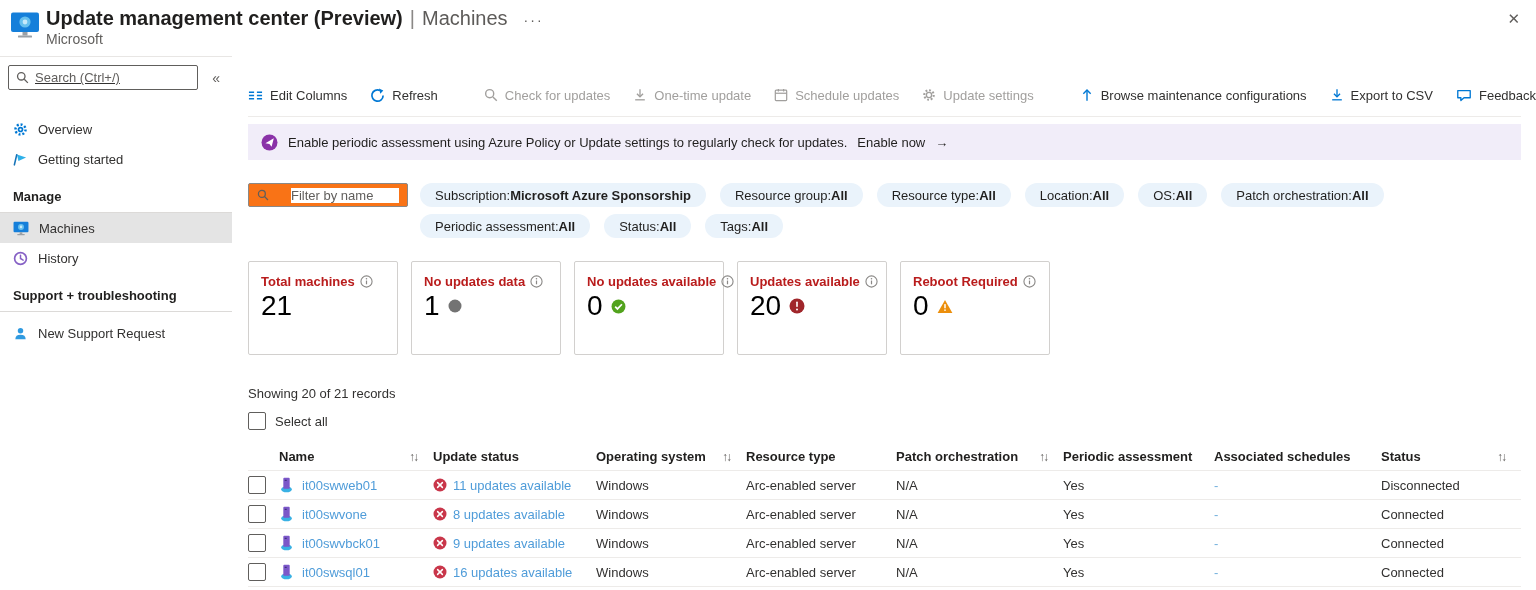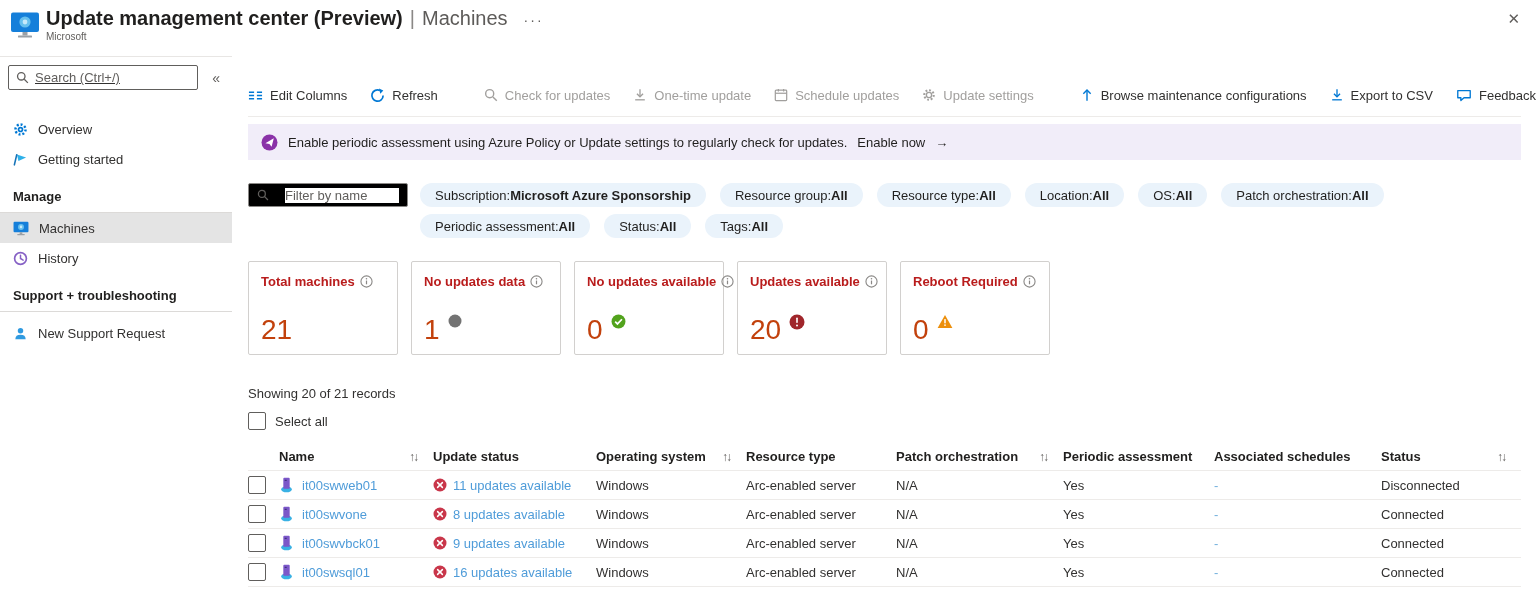--- a/index.html
+++ b/index.html
@@ -13,21 +13,21 @@
 
   
   .header { position:absolute; top:2px; left:0; width:100%; height:56px; background:#fff; }
   .app-icon { position:absolute; left:10px; top:9px; }
   .title-wrap { position:absolute; left:46px; top:5px; white-space:nowrap; }
   .title-line { font-size:20px; color:#201f1e; }
   .title-main { font-weight:700; }
   .title-sep { color:#8a8886; font-weight:300; padding:0 7px; }
   .title-page { font-weight:400; color:#5d5b59; }
   .title-more { color:#605e5c; font-size:14px; margin-left:16px; letter-spacing:2px; cursor:pointer; }
-  .publisher { font-size:10px; color:#605e5c; margin-top:1px; }
+  .publisher { font-size:14px; color:#605e5c; margin-top:1px; }
   .close-btn { position:absolute; right:16px; top:8px; font-size:15px; color:#605e5c; cursor:pointer; }
 
   
   .sidebar { position:absolute; top:56px; left:0; width:232px; bottom:0; border-top:1px solid #e8e6e4; background:#fff; }
   .search-row { display:flex; align-items:center; margin:8px 6px 4px 8px; }
   .search-box { flex:1; display:flex; align-items:center; border:1px solid #605e5c; border-radius:2px; height:25px; padding:0 7px; gap:6px; background:#fff; }
   .search-box input { border:none; outline:none; width:100%; font-size:13px; color:#323130; font-family:inherit;text-decoration:underline; }
   .search-box input::placeholder { color:#605e5c; }
   .collapse-btn { margin-left:8px; color:#605e5c; font-size:14px; padding:2px 6px; cursor:pointer; }
   .nav { margin-top:24px; }
@@ -43,31 +43,31 @@
   .toolbar { display:flex; align-items:center; height:30px; margin-top:24px; white-space:nowrap; }
   .tb-item { display:flex; align-items:center; gap:7px; margin-right:23px; color:#323130; cursor:pointer; }
   .tb-item.disabled { color:#a19f9d; cursor:default; }
   .tb-sep { width:1px; height:19px; background:#c8c6c4; margin-right:23px; }
   .toolbar-rule { border-bottom:1px solid #edebe9; margin-top:6px; }
 
   .banner { margin-top:7px; height:36px; background:#f1edf9; display:flex; align-items:center; padding:0 13px; gap:10px; color:#201f1e; }
   .banner-action { cursor:pointer; }
 
   .filterbar { margin-top:23px; display:flex; align-items:flex-start; }
-  .name-filter { width:160px; min-width:160px; height:24px; border:1px solid #8a8886; border-radius:2px; display:flex; align-items:center; padding:0 8px; gap:16px; background:#000000; }
+  .name-filter { width:160px; min-width:160px; height:24px; border:1px solid #8a8886; border-radius:2px; display:flex; align-items:center; padding:0 8px; gap:22px; background:#f97316; }
   .name-filter input { border:none; outline:none; width:100%; font-size:13px; font-family:inherit; color:#323130; }
   .name-filter input::placeholder { color:#605e5c; }
   .pills { display:flex; flex-wrap:wrap; gap:7px 14px; margin-left:12px; max-width:1090px; }
   .pill { background:#eaf3fb; border-radius:12px; height:24px; display:flex; align-items:center; padding:0 15px; color:#201f1e; white-space:nowrap; cursor:pointer; }
   .pill b { font-weight:700; }
 
   .cards { display:flex; gap:13px; margin-top:23px; }
   .card { width:150px; height:94px; border:1px solid #d2d0ce; border-radius:2px; padding:12px 12px; background:#fff; cursor:pointer; }
   .card-title { font-weight:700; color:#b91c1c; display:flex; align-items:center; gap:5px; white-space:nowrap; }
-  .card-value { font-size:28px; color:#c2410c; margin-top:25px; display:flex; gap:8px; }
+  .card-value { font-size:28px; color:#000000; margin-top:1px; display:flex; align-items:center; gap:8px; }
 
   .records { margin-top:31px; color:#323130; }
   .selectall { margin-top:11px; display:flex; align-items:center; gap:9px; }
   .cb { width:18px; height:18px; border:1px solid #605e5c; border-radius:2px; background:#fff; cursor:pointer; flex:none; }
 
   .table { margin-top:13px; }
   .trow { display:grid; grid-template-columns:31px 154px 163px 150px 150px 167px 151px 167px 1fr; align-items:center; height:29px; border-bottom:1px solid #edebe9; }
   .thead { height:28px; font-weight:700; color:#201f1e; }
   .th { display:flex; align-items:center; cursor:pointer; }
   .th.sort { justify-content:space-between; padding-right:16px; }

